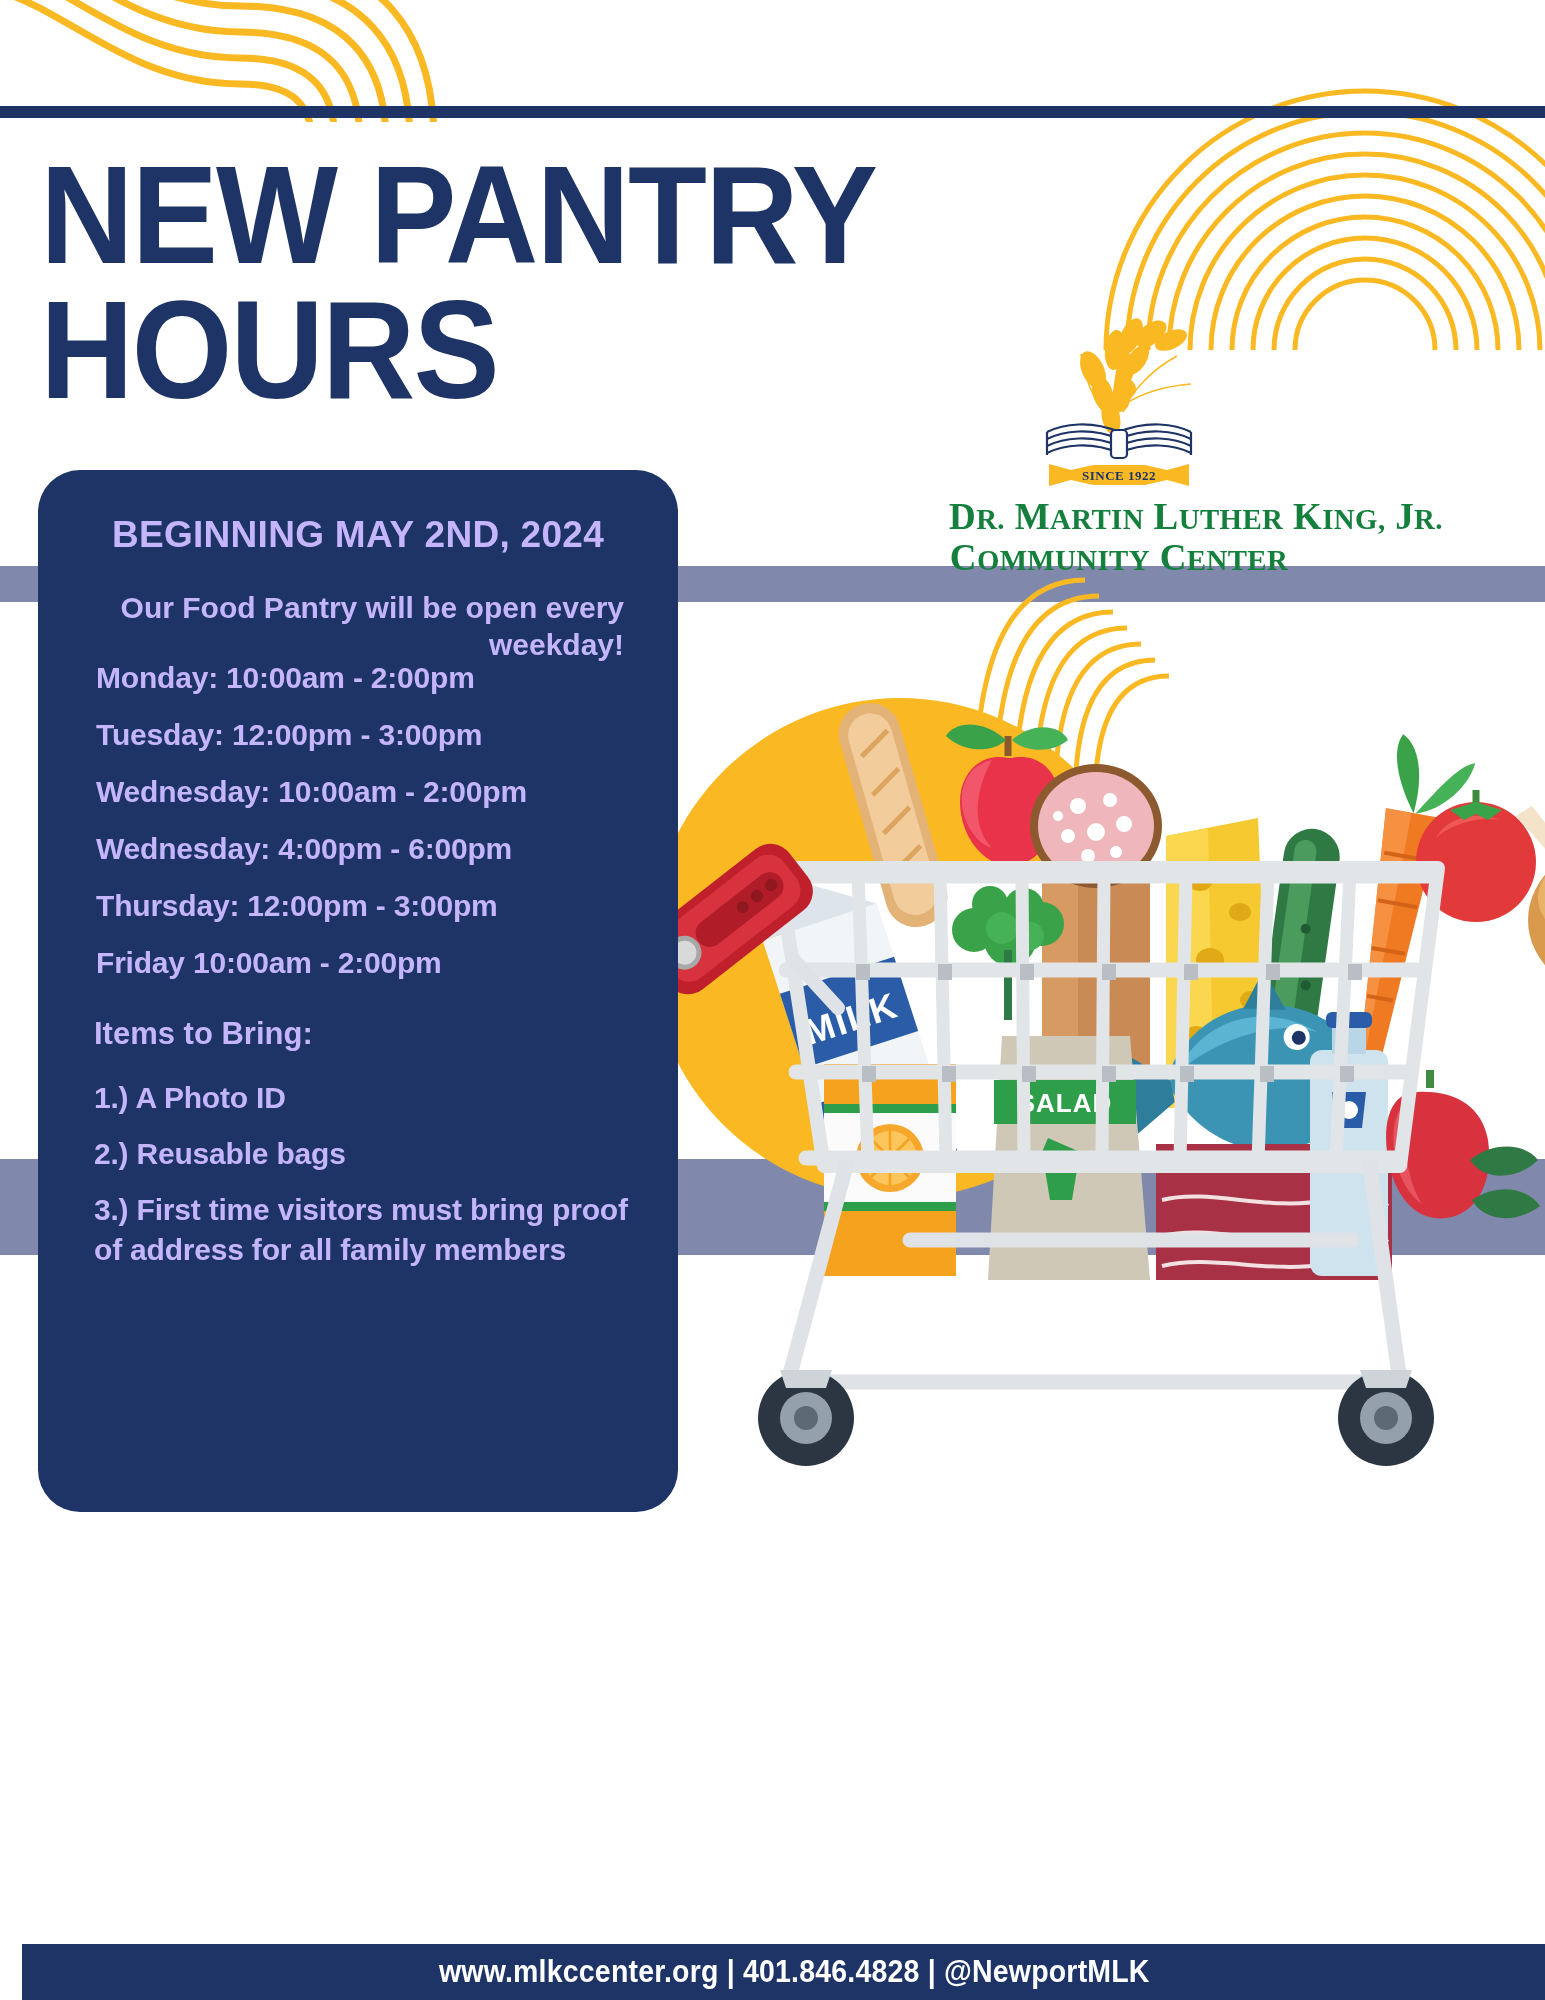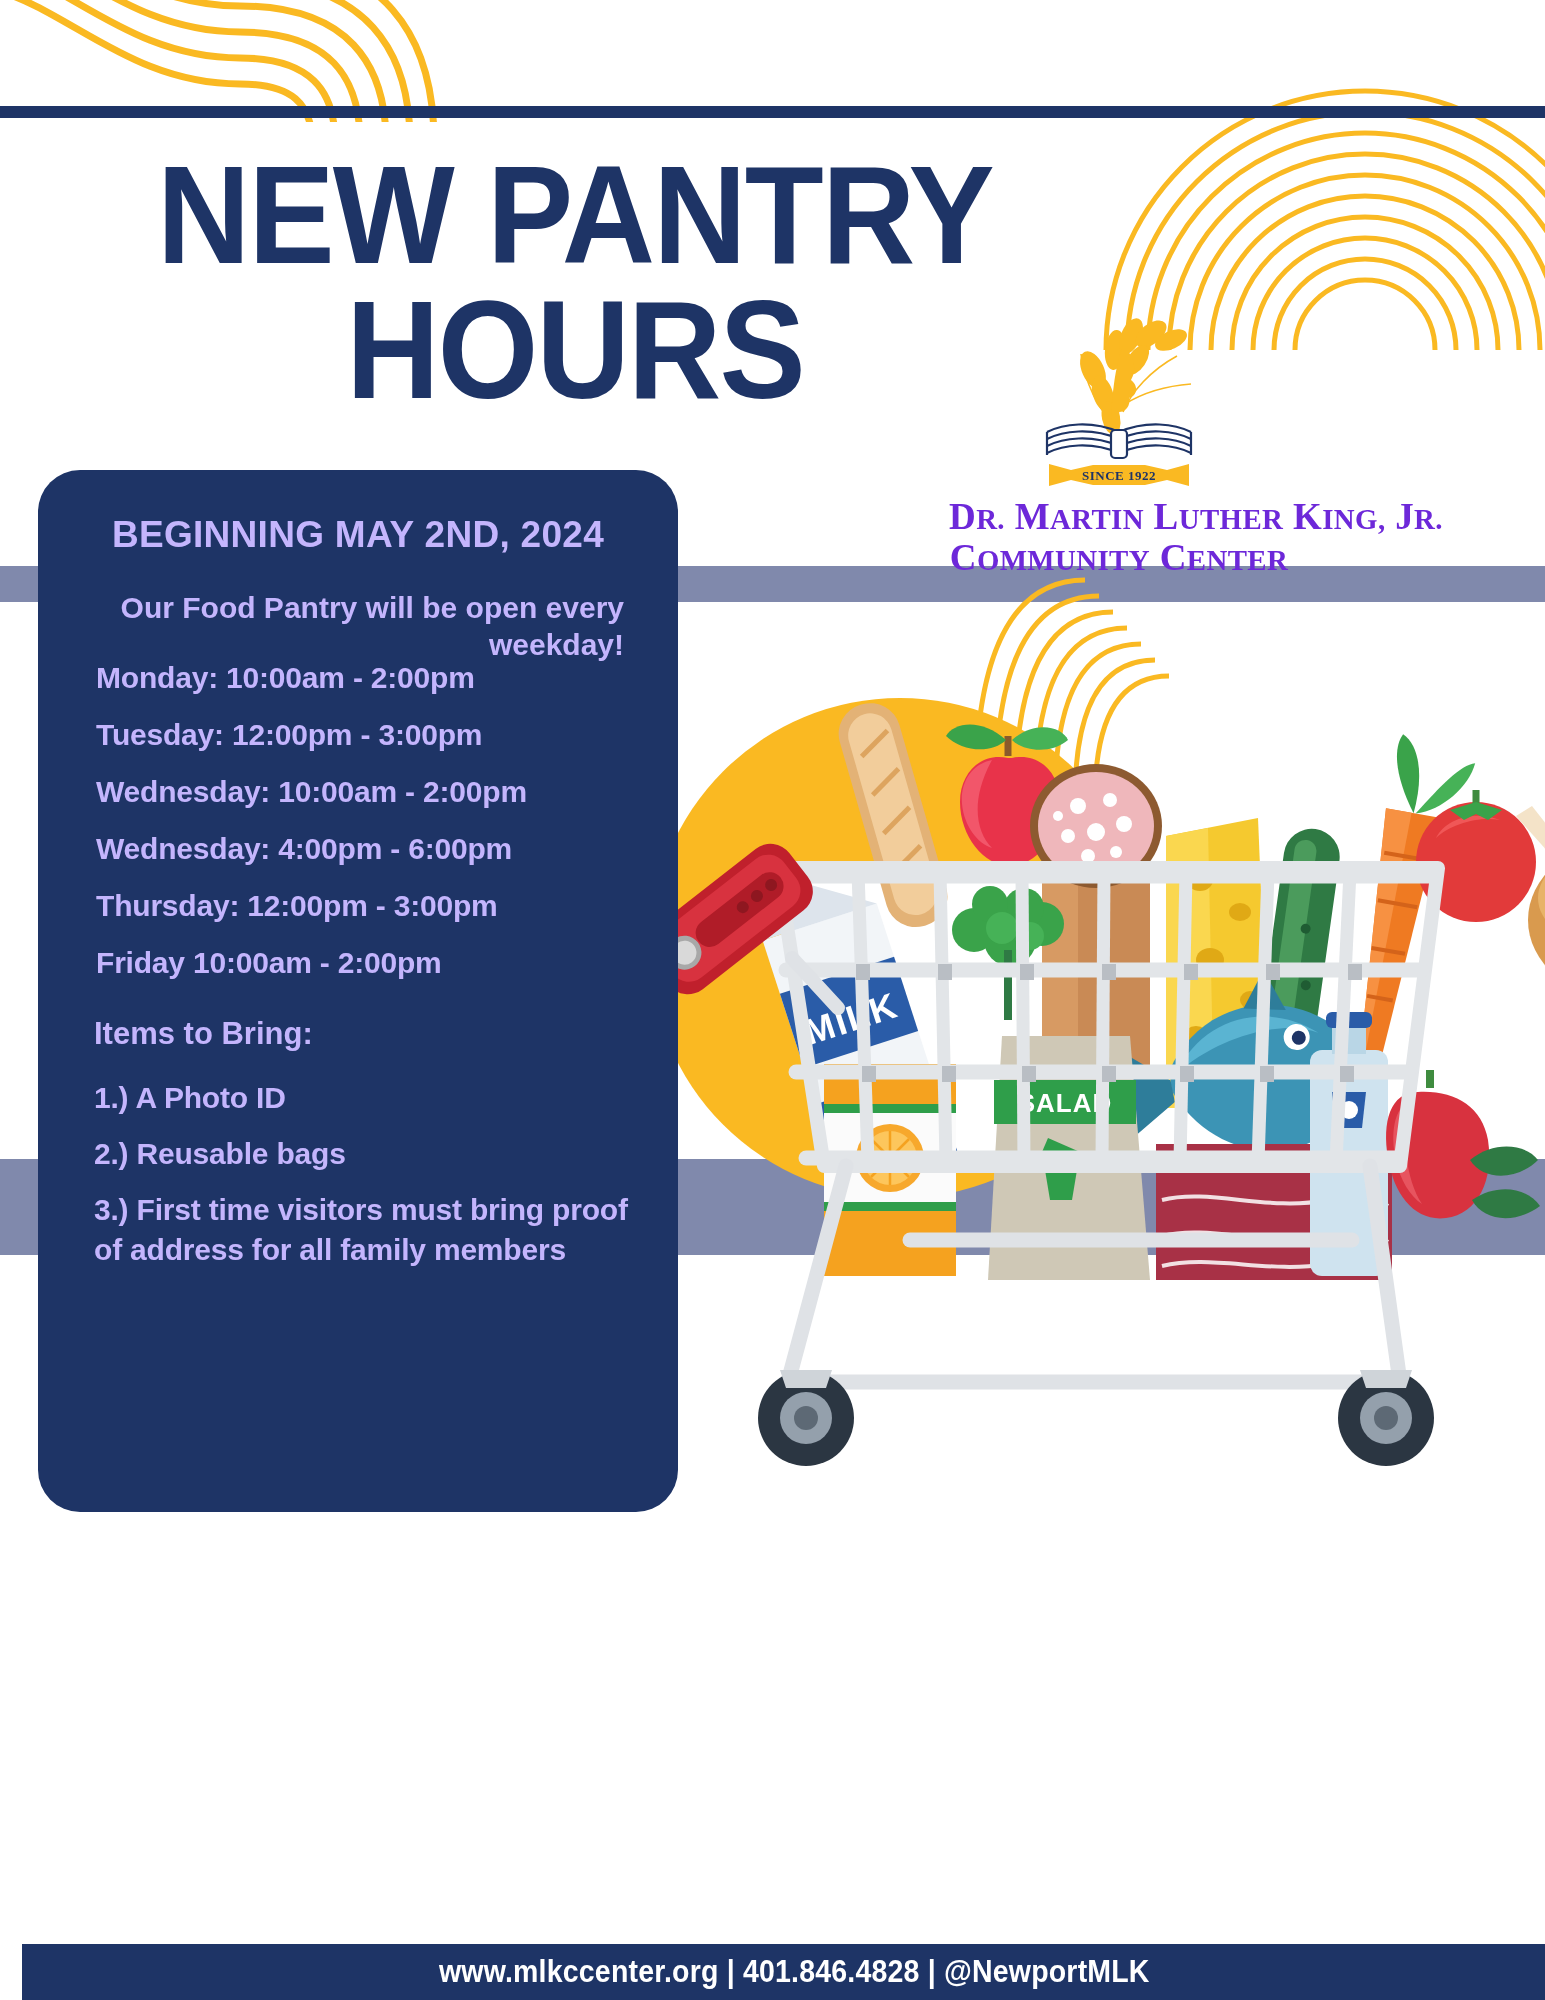--- a/index.html
+++ b/index.html
@@ -26,41 +26,41 @@
     width: 560px; height: 520px; z-index: 4;
   }
   .deco-mid {
     position: absolute; left: 955px; top: 570px;
     width: 300px; height: 230px; z-index: 3;
   }
 
   
   .title-wrap {
     position: absolute; left: 0; top: 148px;
-    width: 1150px; text-align: center; z-index: 7;
+    width: 1150px; z-index: 7;
   }
   .title-line {
     color: #1e3466;
     font-weight: 900;
     font-size: 139px;
     line-height: 0.97;
     letter-spacing: -2px;
     font-family: "Liberation Sans", sans-serif;
     transform: scaleX(0.93);
     transform-origin: center;
   }
 
   
   .logo {
     position: absolute; left: 949px; top: 300px;
     width: 340px; z-index: 8; text-align: center;
   }
   .logo-mark { width: 200px; height: 195px; margin: 0 auto; display: block; }
   .logo-text {
-    color: #6d28d9;
+    color: #15803d;
     font-family: "Liberation Serif", serif;
     font-weight: 700;
     line-height: 1.06;
     margin-top: 2px;
     white-space: nowrap;
   }
   .logo-l1 { font-size: 37px; letter-spacing: 0.4px; }
   .logo-l2 { font-size: 37px; letter-spacing: 0.4px; }
   .sc { font-size: 0.78em; }
 

